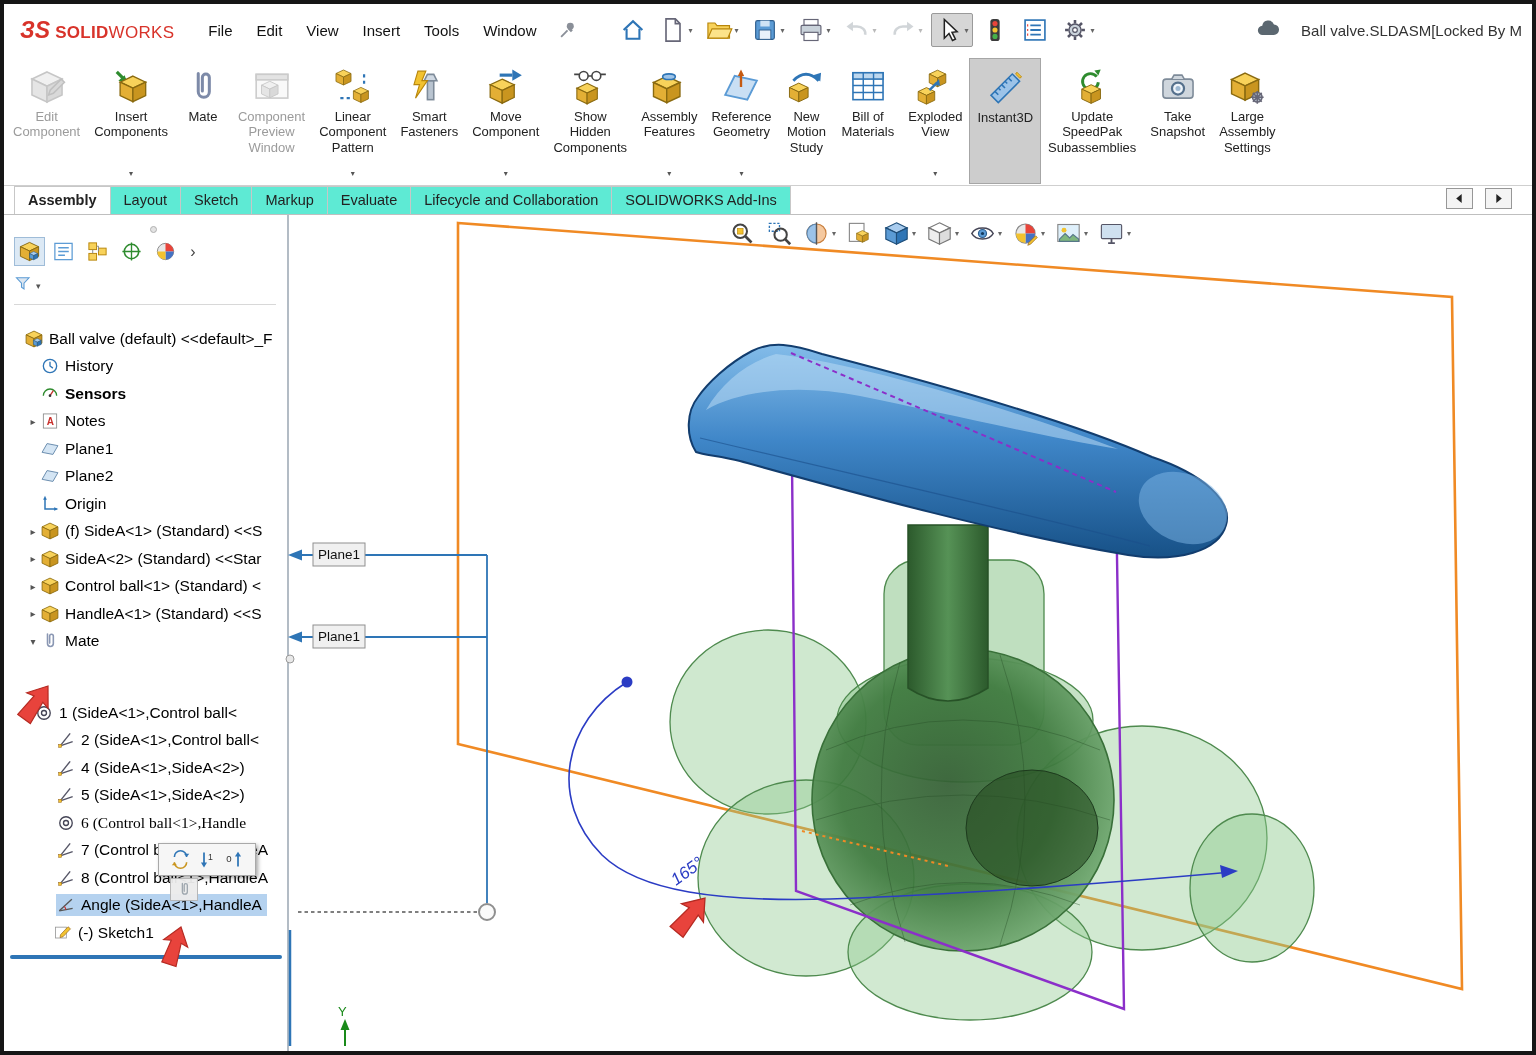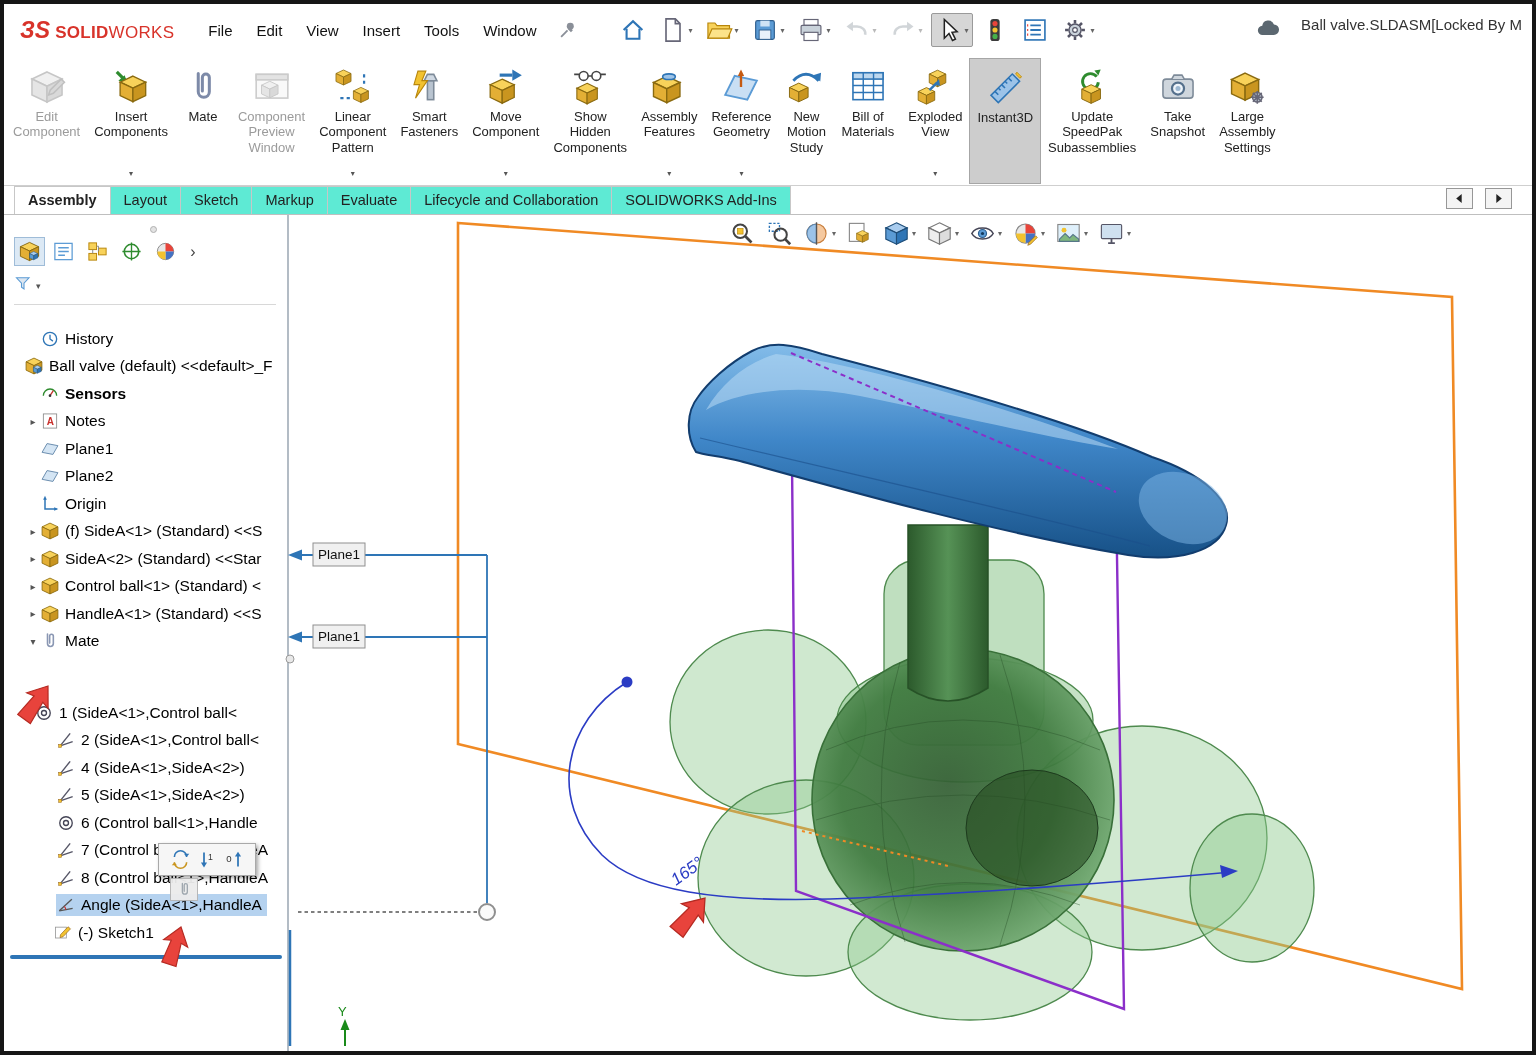--- a/index.html
+++ b/index.html
@@ -16,21 +16,21 @@
 .menu-item{cursor:default}
 .pin{width:22px;height:22px;margin-right:36px}
 .pin svg{width:22px;height:22px}
 .qa{display:flex;align-items:center;gap:4px}
 .qbtn{display:flex;align-items:center;padding:2px 3px;border:1px solid transparent;border-radius:2px}
 .qbtn .qicon{display:inline-flex}
 .qbtn svg{width:28px;height:28px}
 .qbtn .caret{font-size:8px;color:#666;margin-left:2px}
 .qbtn.pressed{background:#d6d6d6;border-color:#9a9a9a}
 .qbtn.disabled{opacity:.45}
-.title{margin-left:auto;display:flex;gap:20px;font-size:15px;color:#333;white-space:nowrap;overflow:hidden;max-width:268px}
+.title{margin-left:auto;display:flex;align-items:center;gap:20px;font-size:15px;color:#333;white-space:nowrap;overflow:hidden;max-width:268px}
 .title svg{width:26px;height:26px;flex:none}
 
 
 .ribbon{display:flex;align-items:flex-start;height:130px;padding:2px 2px 0;border-bottom:1px solid #cfcfcf;background:#fff}
 .rbtn{display:flex;flex-direction:column;align-items:center;text-align:center;padding:7px 7px 0;min-width:56px;height:126px;font-size:13px;line-height:1.18;color:#222}
 .rbtn .ricon{height:44px;display:flex;align-items:center}
 .rbtn .ricon svg{width:38px;height:38px}
 .rbtn.disabled{color:#9b9b9b}
 .rbtn.disabled svg{filter:grayscale(1);opacity:.5}
 .rbtn.active{background:#cdcdcd;border:1px solid #a6a6a6}
@@ -589,52 +589,52 @@
           </div>
           <div class="ptab chevron">›</div>
         </div>
       <div class="filter-row">
         <span id="filter-icon"><svg viewBox="0 0 24 24" xmlns="http://www.w3.org/2000/svg">
               <path d="M3,4.5 h15 l-6,6.5 v7 l-3,-2.2 v-4.8 Z" fill="#dce6f0" stroke="#5B9BD5" stroke-width="1.3"></path>
             </svg></span>
         <span class="filter-caret">▾</span>
       </div>
       <div class="tree" id="tree">
-          <div class="trow" style="padding-left: 22px;">
-            <span class="tarrow"></span>
-            <span class="tcontent">
-              <span class="ticon">
-                <svg viewBox="0 0 24 24" xmlns="http://www.w3.org/2000/svg">
-                  <circle cx="12" cy="12" r="8" fill="#fff" stroke="#2E75B6" stroke-width="1.6"></circle>
-                  <path d="M12,7 v5 l3.5,2.5" fill="none" stroke="#2E75B6" stroke-width="1.6"></path>
-                </svg>
-              </span>
-              <span class="tlabel">History</span>
-            </span>
-          </div>
           <div class="trow" style="padding-left: 6px;">
             <span class="tarrow"></span>
             <span class="tcontent">
               <span class="ticon">
                 <svg viewBox="0 0 24 24" xmlns="http://www.w3.org/2000/svg">
                   <g transform="">
                     <polygon points="12,2.5 21.5,7 12,11.5 2.5,7" fill="#F8D25A" stroke="#8a6a10"></polygon>
                     <polygon points="2.5,7 12,11.5 12,21.5 2.5,17" fill="#E3AF35" stroke="#8a6a10"></polygon>
                     <polygon points="21.5,7 12,11.5 12,21.5 21.5,17" fill="#C9951F" stroke="#8a6a10"></polygon>
                   </g>
                   <g transform="translate(10,10) scale(.5)">
                     <polygon points="12,2.5 21.5,7 12,11.5 2.5,7" fill="#A9CCEE" stroke="#1F4E79"></polygon>
                     <polygon points="2.5,7 12,11.5 12,21.5 2.5,17" fill="#5B9BD5" stroke="#1F4E79"></polygon>
                     <polygon points="21.5,7 12,11.5 12,21.5 21.5,17" fill="#2E75B6" stroke="#1F4E79"></polygon>
                   </g>
                 </svg>
               </span>
               <span class="tlabel">Ball valve (default) &lt;&lt;default&gt;_F</span>
             </span>
           </div>
+          <div class="trow" style="padding-left: 22px;">
+            <span class="tarrow"></span>
+            <span class="tcontent">
+              <span class="ticon">
+                <svg viewBox="0 0 24 24" xmlns="http://www.w3.org/2000/svg">
+                  <circle cx="12" cy="12" r="8" fill="#fff" stroke="#2E75B6" stroke-width="1.6"></circle>
+                  <path d="M12,7 v5 l3.5,2.5" fill="none" stroke="#2E75B6" stroke-width="1.6"></path>
+                </svg>
+              </span>
+              <span class="tlabel">History</span>
+            </span>
+          </div>
           <div class="trow" style="padding-left: 22px; font-weight: bold;">
             <span class="tarrow"></span>
             <span class="tcontent">
               <span class="ticon">
                 <svg viewBox="0 0 24 24" xmlns="http://www.w3.org/2000/svg">
                   <path d="M4,14 a8,8 0 0 1 16,0" fill="#fff" stroke="#2e8b2e" stroke-width="1.6"></path>
                   <path d="M12,14 L16,8" stroke="#C9302C" stroke-width="1.6"></path>
                   <circle cx="12" cy="14" r="1.6" fill="#333"></circle>
                 </svg>
               </span>
@@ -803,21 +803,21 @@
               <span class="ticon">
                 <svg viewBox="0 0 24 24" xmlns="http://www.w3.org/2000/svg">
                   <path d="M5,19 L17,4" stroke="#556" stroke-width="1.7"></path>
                   <path d="M5,19 L20,14" stroke="#556" stroke-width="1.7"></path>
                   <rect x="3.2" y="17.2" width="3.6" height="3.6" fill="#F2C230" stroke="#946318" stroke-width=".6"></rect>
                 </svg>
               </span>
               <span class="tlabel">5 (SideA&lt;1&gt;,SideA&lt;2&gt;)</span>
             </span>
           </div>
-          <div class="trow" style="padding-left: 38px;">
+          <div class="trow" style="padding-left: 38px; font-family: Liberation Serif, serif;">
             <span class="tarrow"></span>
             <span class="tcontent">
               <span class="ticon">
                 <svg viewBox="0 0 24 24" xmlns="http://www.w3.org/2000/svg">
                   <circle cx="12" cy="12" r="7.5" fill="none" stroke="#445" stroke-width="1.6"></circle>
                   <circle cx="12" cy="12" r="3" fill="none" stroke="#445" stroke-width="1.6"></circle>
                 </svg>
               </span>
               <span class="tlabel">6 (Control ball&lt;1&gt;,Handle</span>
             </span>

